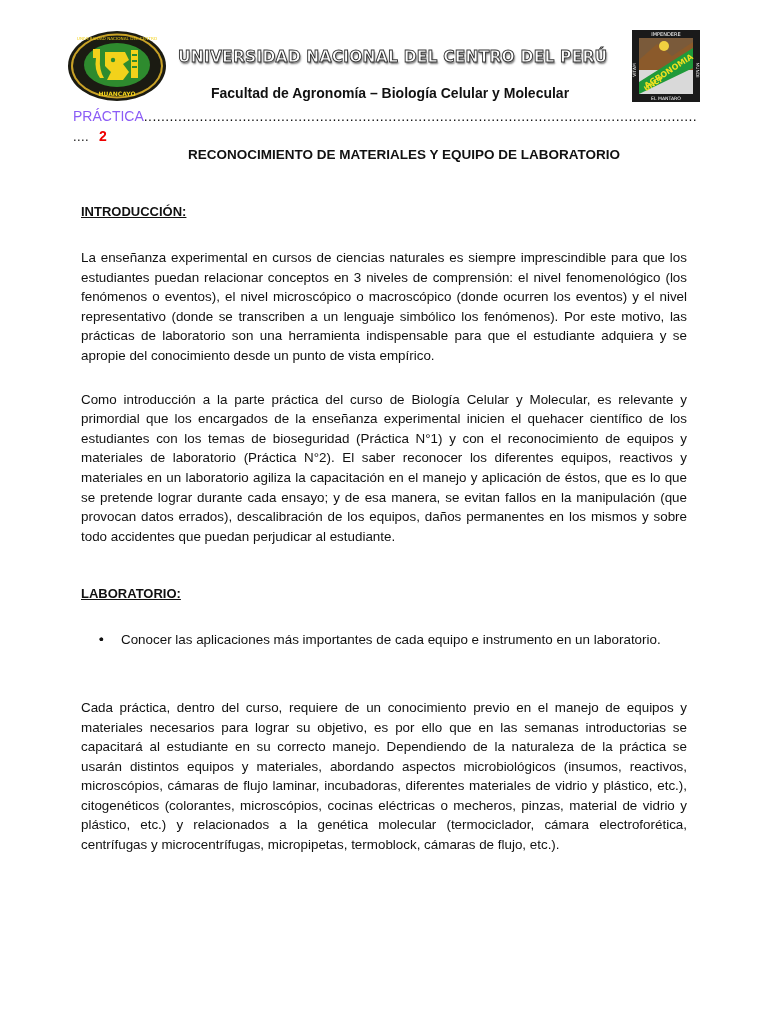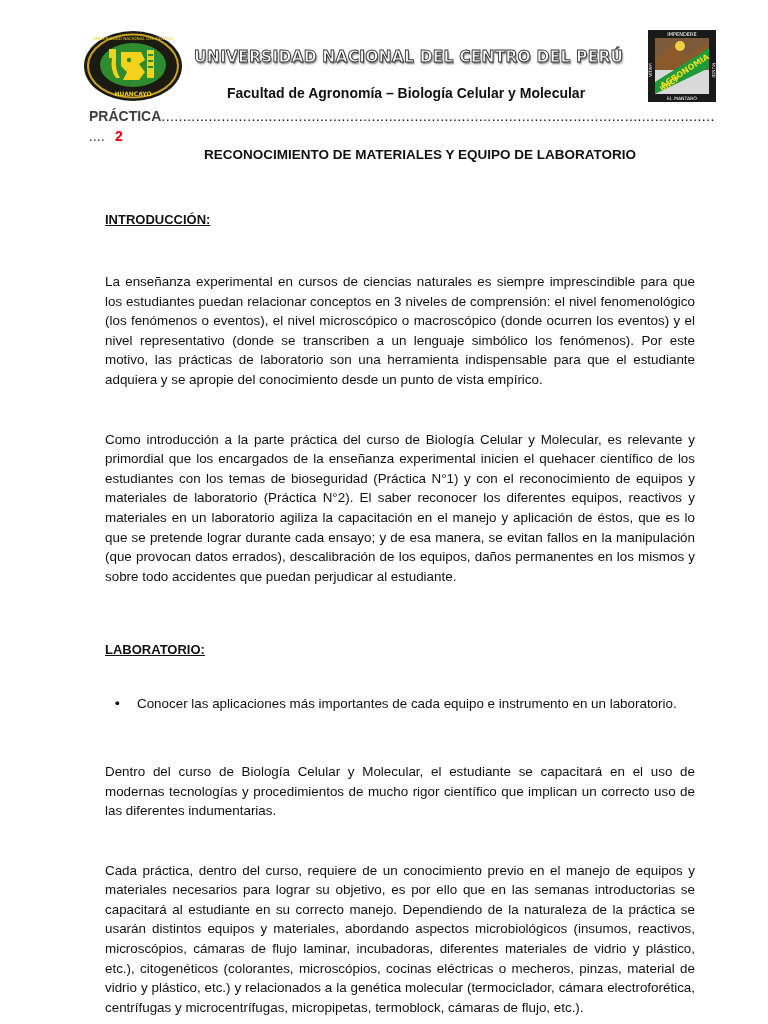--- a/index.html
+++ b/index.html
@@ -10,21 +10,21 @@
     body {
       width: 768px;
       height: 1024px;
       position: relative;
       overflow: hidden;
       font-family: "Liberation Sans", sans-serif;
       color: #111111;
     }
     .page {
       position: absolute;
-      left: 16px; top: 0;
+      left: 0; top: 0;
       width: 712px; height: 1024px;
       background: #ffffff;
     }
 
     
     .logo-left {
       position: absolute;
       left: 67px; top: 30px;
       width: 100px; height: 72px;
     }
@@ -58,22 +58,22 @@
     }
     .practica-line {
       position: absolute;
       left: 73px; top: 108px;
       width: 625px;
       font-size: 14px;
       white-space: nowrap;
       overflow: hidden;
     }
     .practica-label {
-      color: #404040;
-      font-weight: bold;
+      color: #8b5cf6;
+      font-weight: normal;
     }
     .dots {
       color: #111111;
       letter-spacing: 0.4px;
     }
     .practica-line2 {
       position: absolute;
       left: 73px; top: 128px;
       font-size: 13px;
       white-space: nowrap;
@@ -103,25 +103,25 @@
       width: 622px;
       font-family: "Liberation Sans", sans-serif;
       font-size: 13.4px;
       line-height: 19.6px;
       color: #111111;
     }
     .section-heading {
       font-weight: bold;
       text-decoration: underline;
       font-size: 13px;
-      margin: 16px;
+      margin: 8px;
       height: 20px;
     }
     .para {
-      margin: 16px;
+      margin: 8px;
       text-align: justify;
     }
     .gap-s { height: 10px; }
     .gap-m { height: 8px; }
     .gap-l { height: 22px; }
 
     ul.bullets {
       list-style: none;
       margin: 0;
       padding: 0;
@@ -218,19 +218,18 @@
           <span class="bullet-dot">•</span>
           <span>Conocer las aplicaciones más importantes de cada equipo e instrumento en un laboratorio.</span>
         </li>
       </ul>
     </div>
 
     <div class="gap-l"></div>
 
     <div>
       <div class="gap-s"></div>
-      <p class="para">Dentro del curso de Biología Celular y Molecular, el estudiante se capacitará en el uso de modernas tecnologías y procedimientos de mucho rigor científico que implican un correcto uso de las diferentes indumentarias.</p>
       <div class="gap-m"></div>
       <p class="para">Cada práctica, dentro del curso, requiere de un conocimiento previo en el manejo de equipos y materiales necesarios para lograr su objetivo, es por ello que en las semanas introductorias se capacitará al estudiante en su correcto manejo. Dependiendo de la naturaleza de la práctica se usarán distintos equipos y materiales, abordando aspectos microbiológicos (insumos, reactivos, microscópios, cámaras de flujo laminar, incubadoras, diferentes materiales de vidrio y plástico, etc.), citogenéticos (colorantes, microscópios, cocinas eléctricas o mecheros, pinzas, material de vidrio y plástico, etc.) y relacionados a la genética molecular (termociclador, cámara electroforética, centrífugas y microcentrífugas, micropipetas, termoblock, cámaras de flujo, etc.).</p>
     </div>
 
   </div>
 </div>
 
 </body></html>

